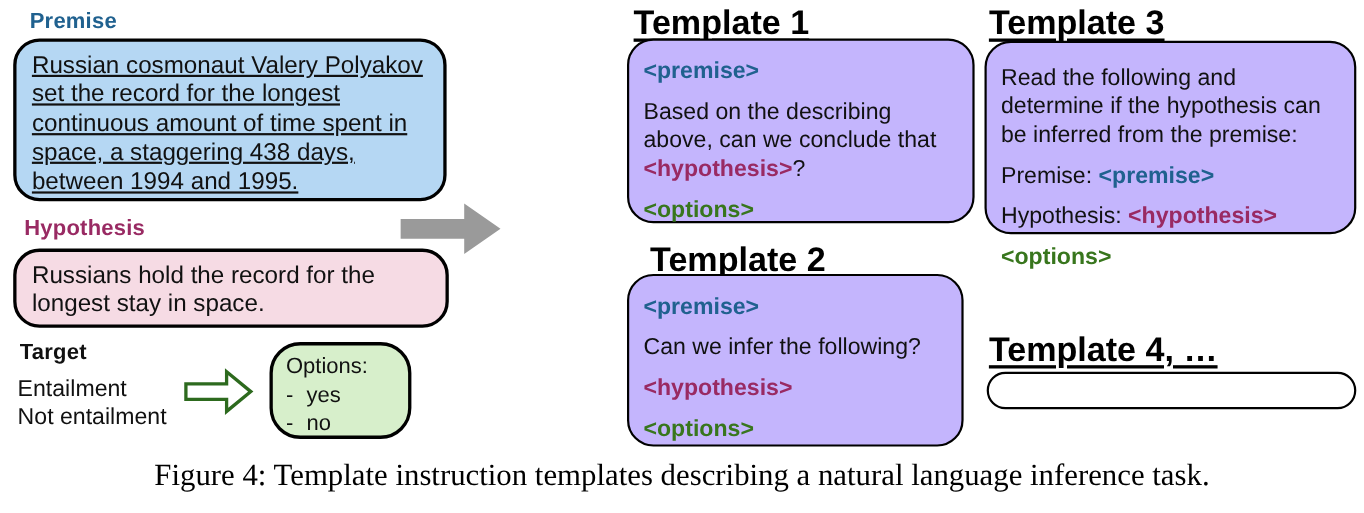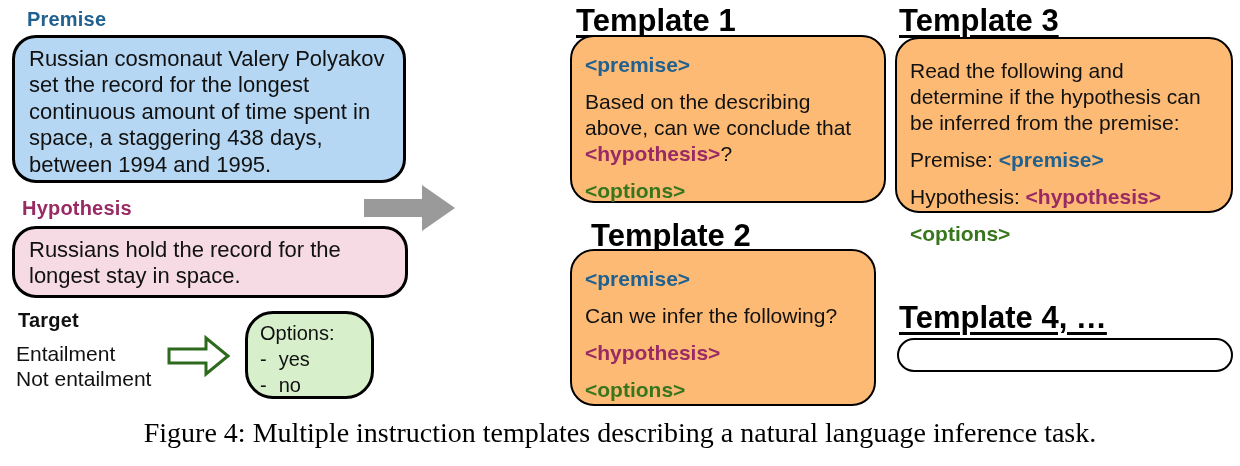--- a/index.html
+++ b/index.html
@@ -7,29 +7,29 @@
     position:relative;width:1240px;height:466px;background:#fff;overflow:hidden;
     font-family:"Liberation Sans","DejaVu Sans",sans-serif;color:#111;
   }
   .abs{position:absolute;}
   .sec-label{font-weight:bold;font-size:20px;letter-spacing:.2px;}
   .premise-label{color:var(--premise-blue);}
   .hypothesis-label{color:var(--hypothesis-magenta);}
   .target-label{color:#111;}
   .box{border:3px solid #000;border-radius:24px;box-sizing:border-box;
        font-size:22px;line-height:1.2;padding:8px 14px;color:#111;}
-  .premise-box{background:var(--premise-fill);}
+  .premise-box{background:var(--premise-fill);text-decoration:underline;}
   .hypothesis-box{background:var(--hypothesis-fill);}
   .options-box{background:var(--options-fill);border-radius:28px;
        font-size:20px;line-height:26px;padding:6px 12px;}
   .opt-row{display:flex;gap:12px;}
   .target-vals{font-size:21px;line-height:25px;}
   .tpl-header{font-weight:bold;font-size:31px;color:#000;
        text-decoration:underline;text-decoration-thickness:3px;text-underline-offset:4px;}
-  .tbox{background:#fdba74;border:2.5px solid #000;border-radius:24px;box-sizing:border-box;
+  .tbox{background:#c4b5fd;border:2.5px solid #000;border-radius:24px;box-sizing:border-box;
        padding:4px 13px;font-size:21px;line-height:1.24;}
   .tbox p{margin:11px 0;}
   .tag{font-weight:bold;}
   .tag-blue{color:var(--premise-blue);}
   .tag-magenta{color:var(--hypothesis-magenta);}
   .tag-green{color:var(--options-green);}
   .pill{background:#fff;border:2.5px solid #000;border-radius:17px;box-sizing:border-box;}
   .caption{left:0;right:0;text-align:center;
        font-family:"Liberation Serif","DejaVu Serif",serif;font-size:28px;color:#000;}
   .gray-arrow polygon{fill:var(--arrow-gray);}
@@ -98,15 +98,15 @@
   <div class="abs tbox" style="left:895px;top:37px;width:338px;height:176px;padding-top:8px;">
     <p>Read the following and determine if the hypothesis can be inferred from the premise:</p>
     <p><span>Premise: </span><span class="tag tag-blue">&lt;premise&gt;</span></p>
     <p><span>Hypothesis: </span><span class="tag tag-magenta">&lt;hypothesis&gt;</span></p>
     <p><span class="tag tag-green">&lt;options&gt;</span></p>
   </div>
 
   <div class="abs tpl-header" style="left:899px;top:300px;">Template 4, …</div>
   <div class="abs pill" style="left:897px;top:338px;width:336px;height:34px;"></div>
 
-  <div class="abs caption" style="top:417px;">Figure 4: Multiple instruction templates describing a natural language inference task.</div>
+  <div class="abs caption" style="top:417px;">Figure 4: Template instruction templates describing a natural language inference task.</div>
 
 </div>
 
 </body></html>

